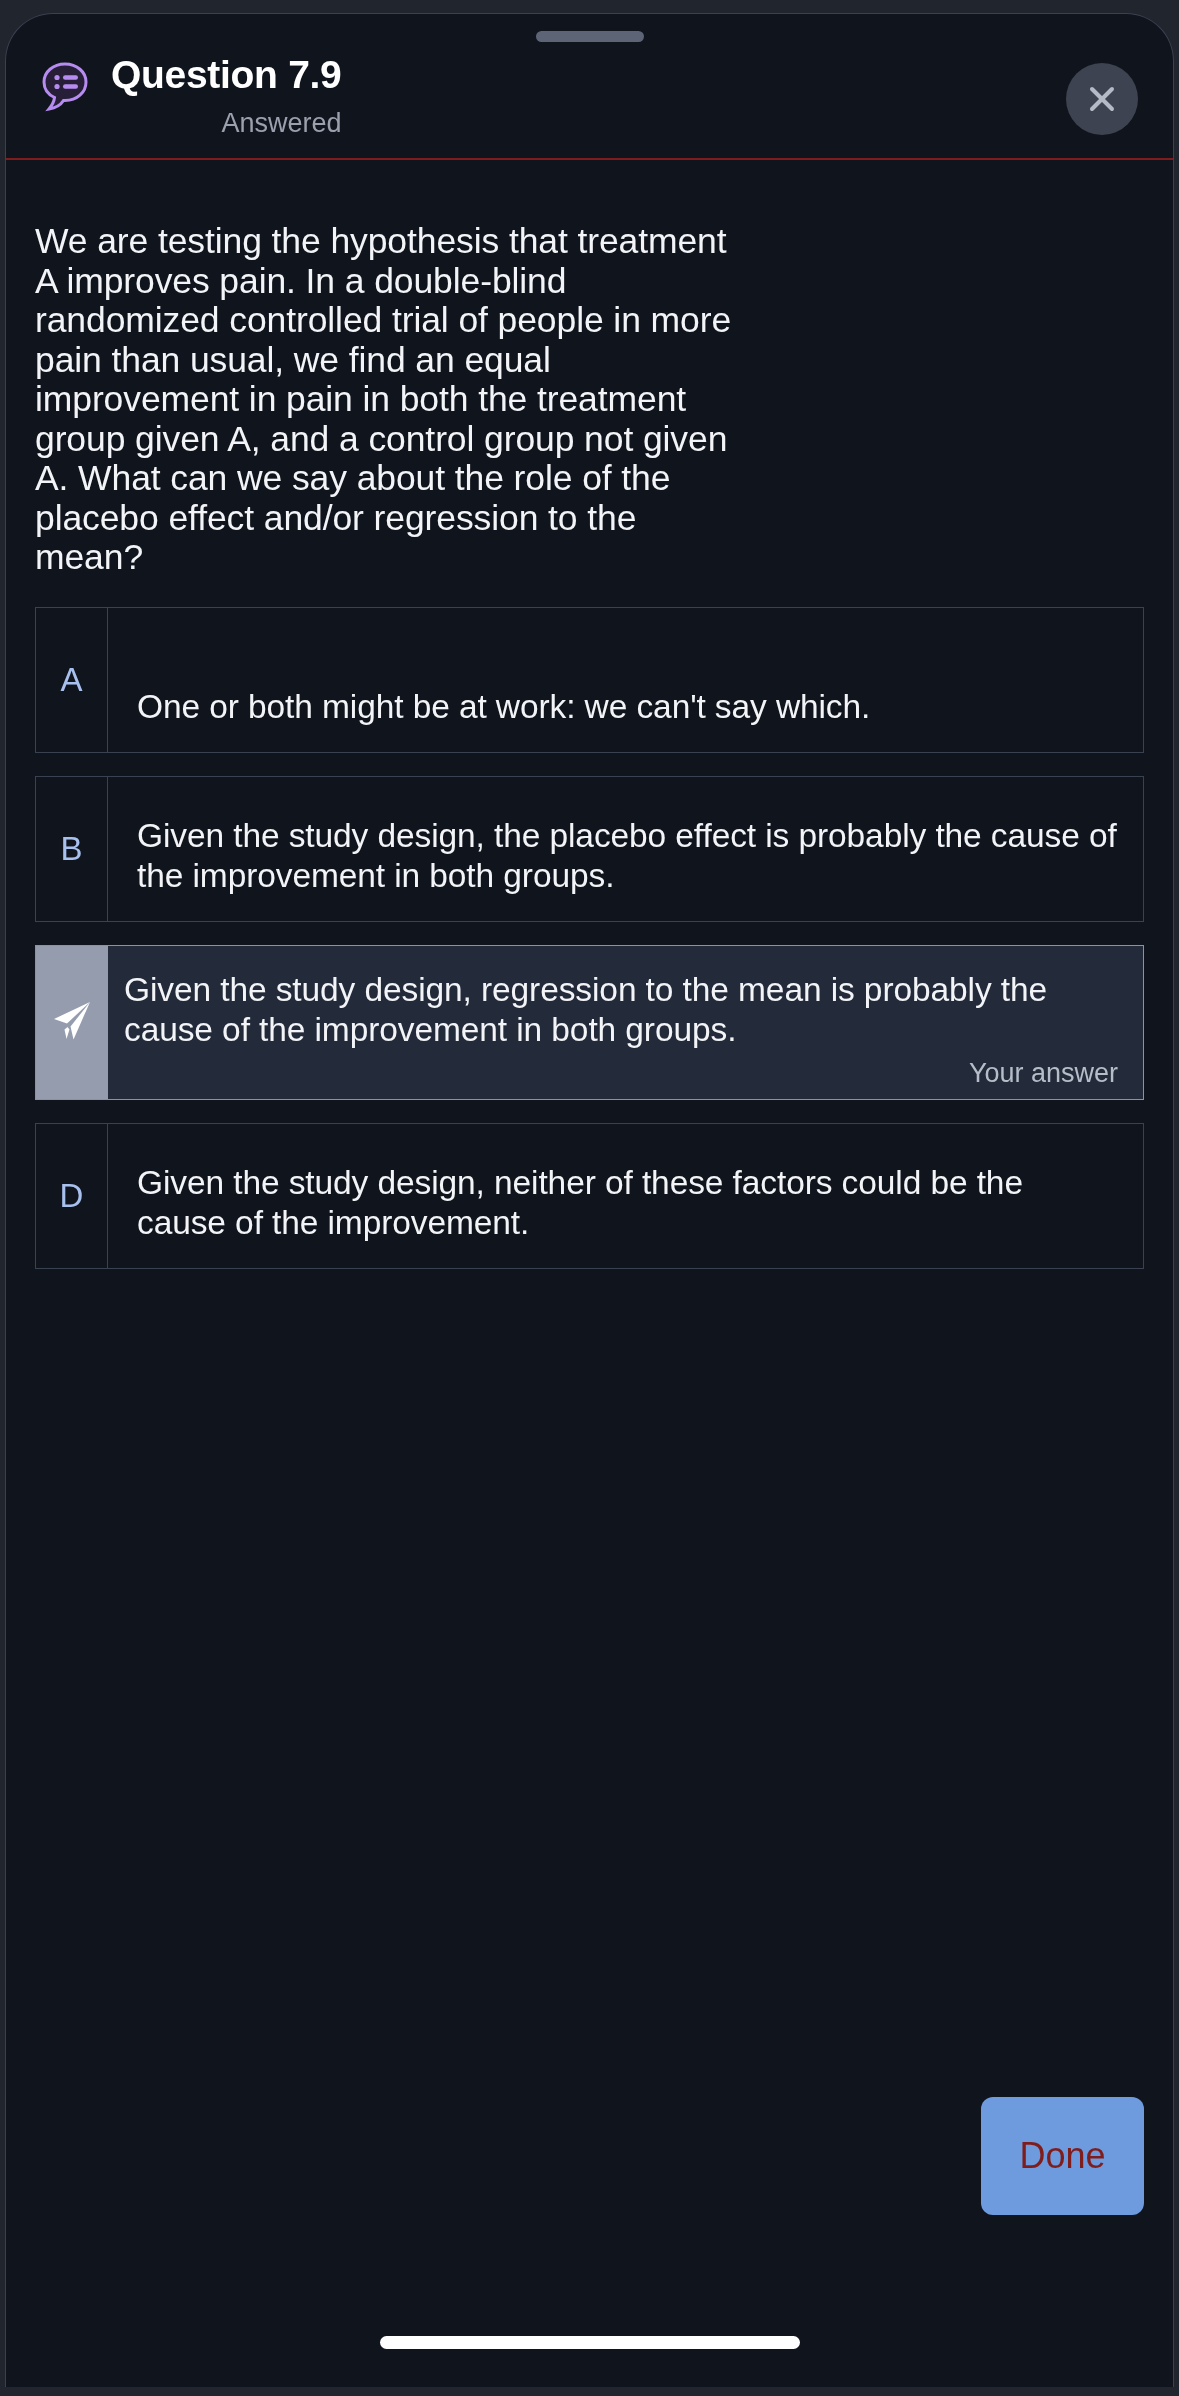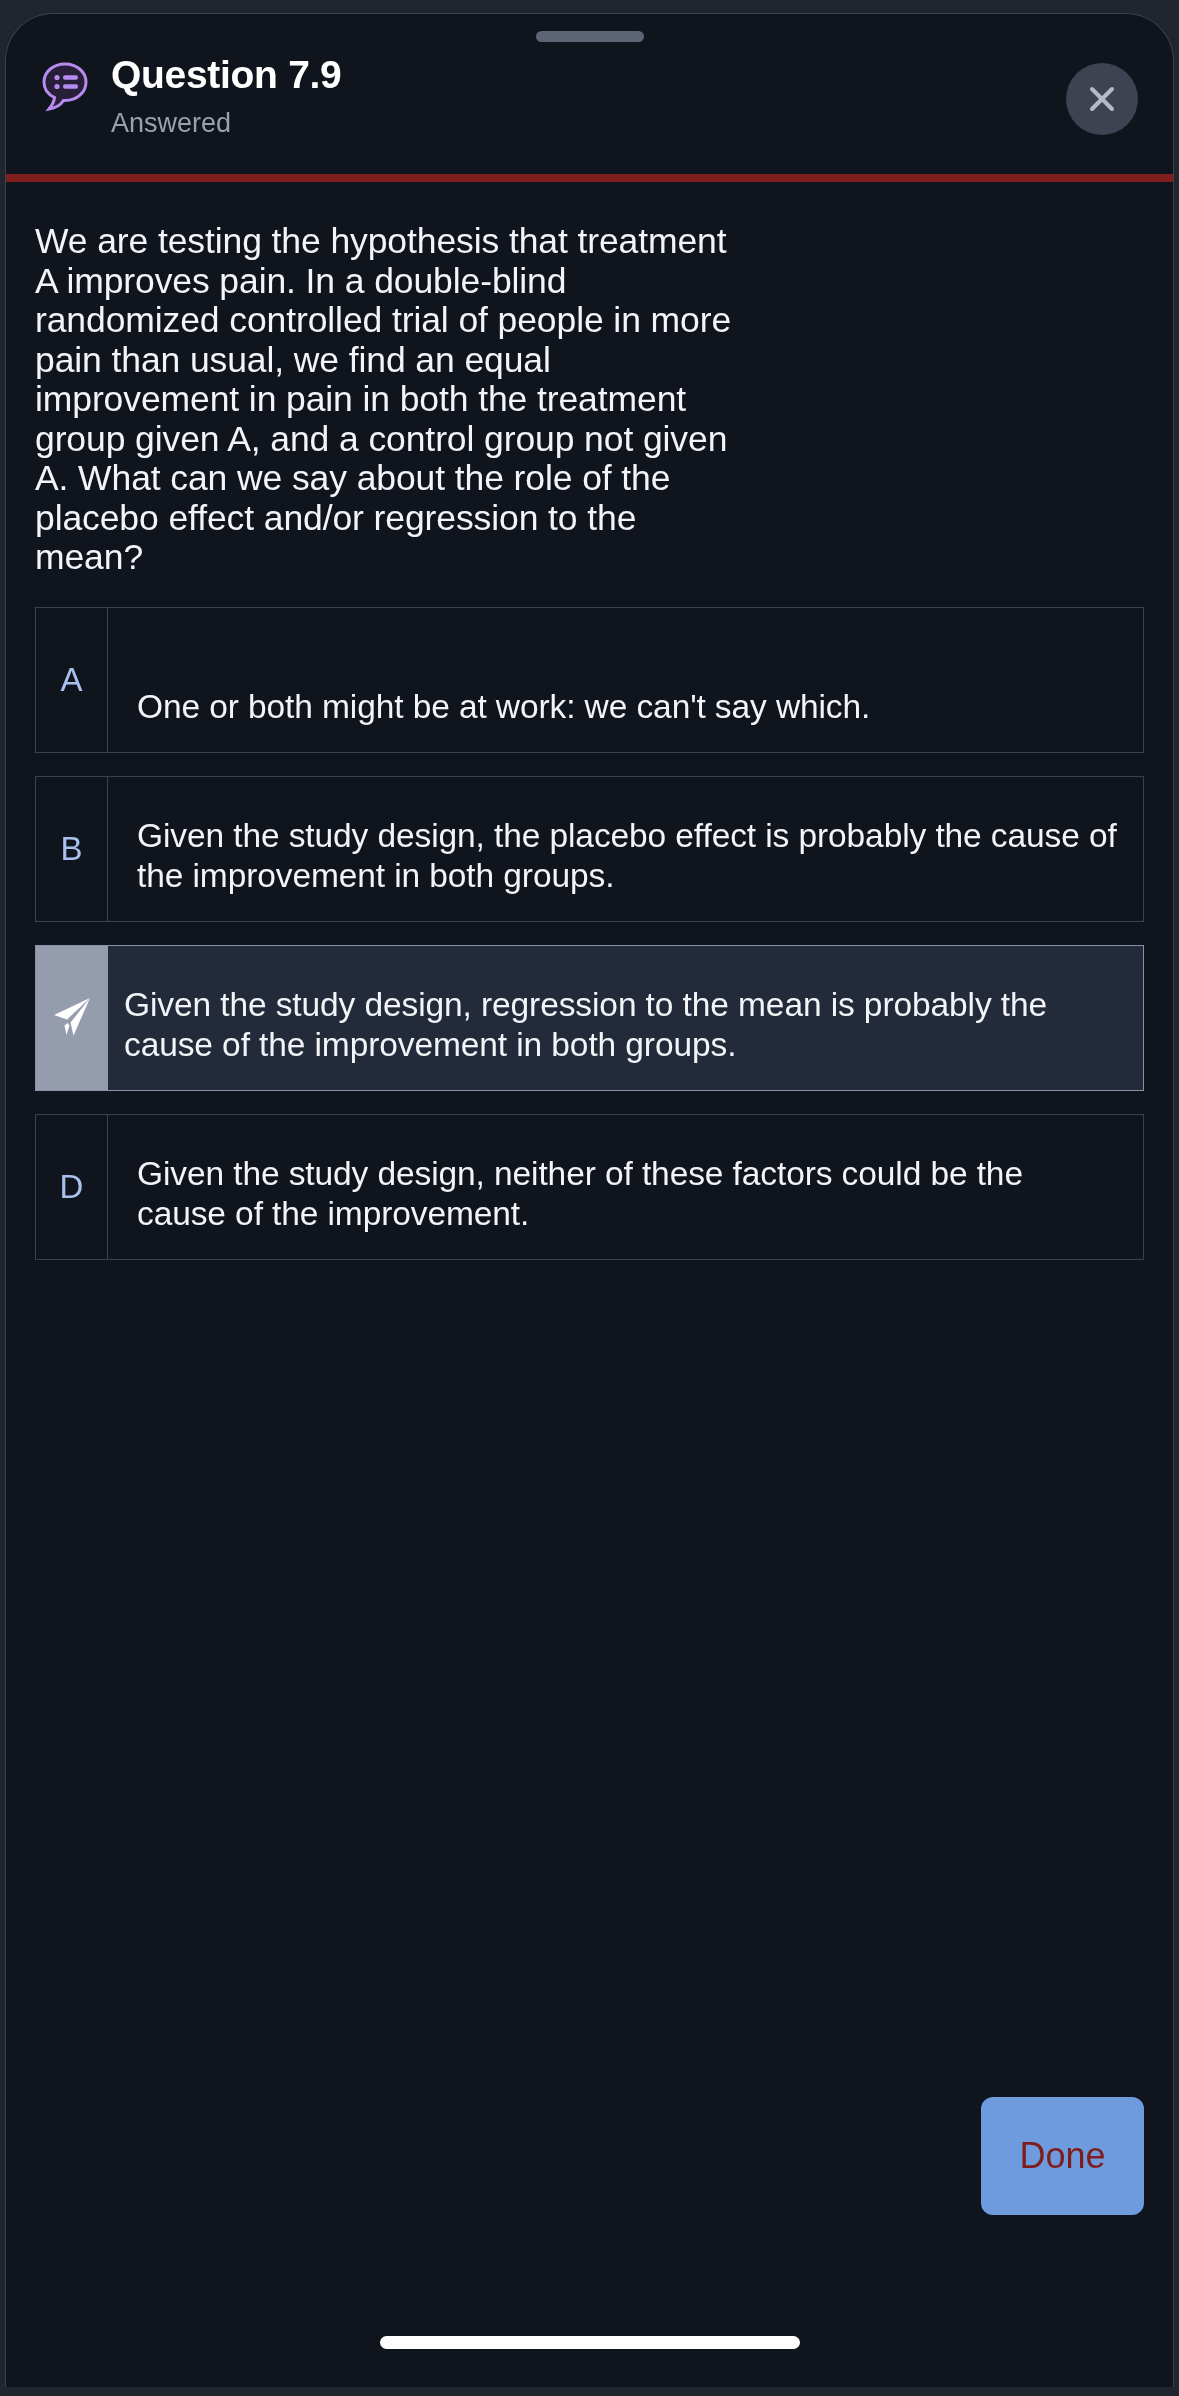--- a/index.html
+++ b/index.html
@@ -34,22 +34,23 @@
     top:17px;
     width:108px; height:11px;
     border-radius:6px;
     background:#5d6475;
   }
 
   
   .header {
     position:absolute;
     left:0; top:0; right:0;
-    height:168px;
-    border-bottom:8px solid #7f1d1d;
+    height:146px;
+    border-bottom:2px solid #7f1d1d;
+    text-align:right;
   }
   .header-icon {
     position:absolute;
     left:31px; top:44px;
     width:56px; height:56px;
   }
   .header-texts {
     position:absolute;
     left:105px; top:33px;
   }
@@ -256,20 +257,21 @@
             <span>
               <svg width="48" height="48" viewBox="0 0 48 48">
                 <path d="M42 6 L6 23 L19 27.5 Z" fill="#ffffff"></path>
                 <path d="M42 6 L22.5 30.5 L25.5 43.5 Z" fill="#ffffff"></path>
                 <path d="M19.5 31 L21.5 33.5 L18.5 43 L16.5 33.5 Z" fill="#ffffff"></path>
               </svg>
             </span>
           </div>
           <div class="text-col">
             <span class="text">Given the study design, regression to the mean is probably the cause of the improvement in both groups.</span>
+            <span class="your-answer">Your answer</span>
           </div>
         </div>
 
         <div class="option">
           <div class="letter-col">
             <span class="letter">D</span>
           </div>
           <div class="text-col">
             <span class="text">Given the study design, neither of these factors could be the cause of the improvement.</span>
           </div>

